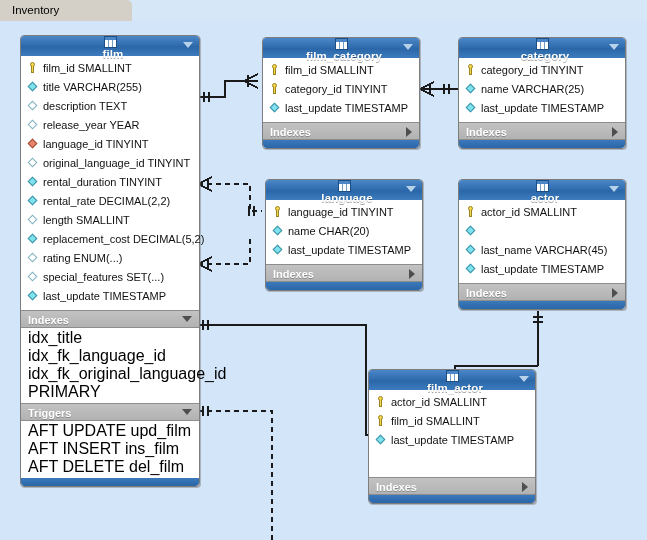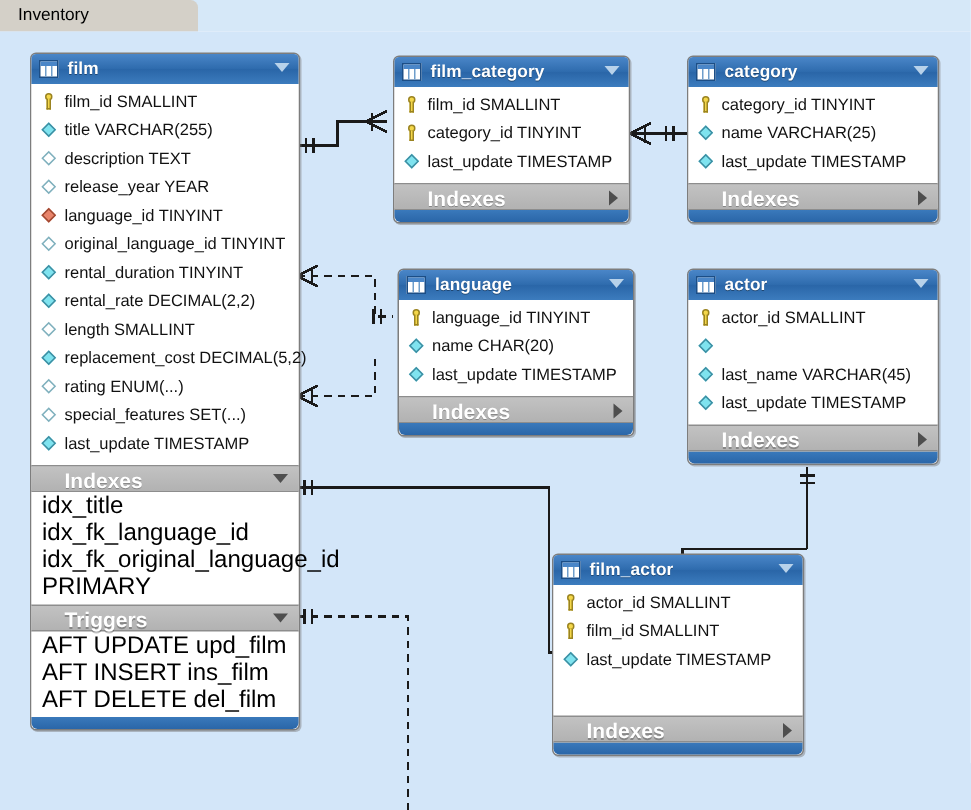--- a/index.html
+++ b/index.html
@@ -63,20 +63,21 @@
   .node-hdr {
     position: relative;
     height: 20px;
     background: linear-gradient(to bottom, #4a86c8 0%, #2f6cae 48%, #2a66a8 52%, #3c7cbe 100%);
     border-top-left-radius: 3px;
     border-top-right-radius: 3px;
     display: flex;
     align-items: center;
     padding: 0 5px 0 5px;
     box-sizing: border-box;
+    flex-direction: column;
   }
   .node-hdr-title {
     color: #ffffff;
     font-weight: bold;
     font-size: 11.5px;
     margin-left: 6px;
     letter-spacing: .1px;
     white-space: nowrap;
     text-shadow: 0 1px 0 rgba(0,0,0,.35);
   }
@@ -169,24 +170,24 @@
   }
 
   
   .sect {
     position: relative;
     height: 18px;
     background: linear-gradient(to bottom,#c2c2c2 0%, #b2b2b2 100%);
     border-top: 1px solid #8d8d8d;
     border-bottom: 1px solid #8d8d8d;
     color: #ffffff;
-    font-size: 14px;
+    font-size: 11px;
     font-weight: bold;
     line-height: 18px;
-    padding-left: 22px;
+    padding-left: 7px;
     box-sizing: border-box;
     text-shadow: 0 1px 0 rgba(0,0,0,.25);
   }
   .sect .caret-down {
     position: absolute; right: 7px; top: 5px;
     width: 0; height: 0;
     border-left: 5px solid transparent;
     border-right: 5px solid transparent;
     border-top: 6px solid #4e4e4e;
   }

